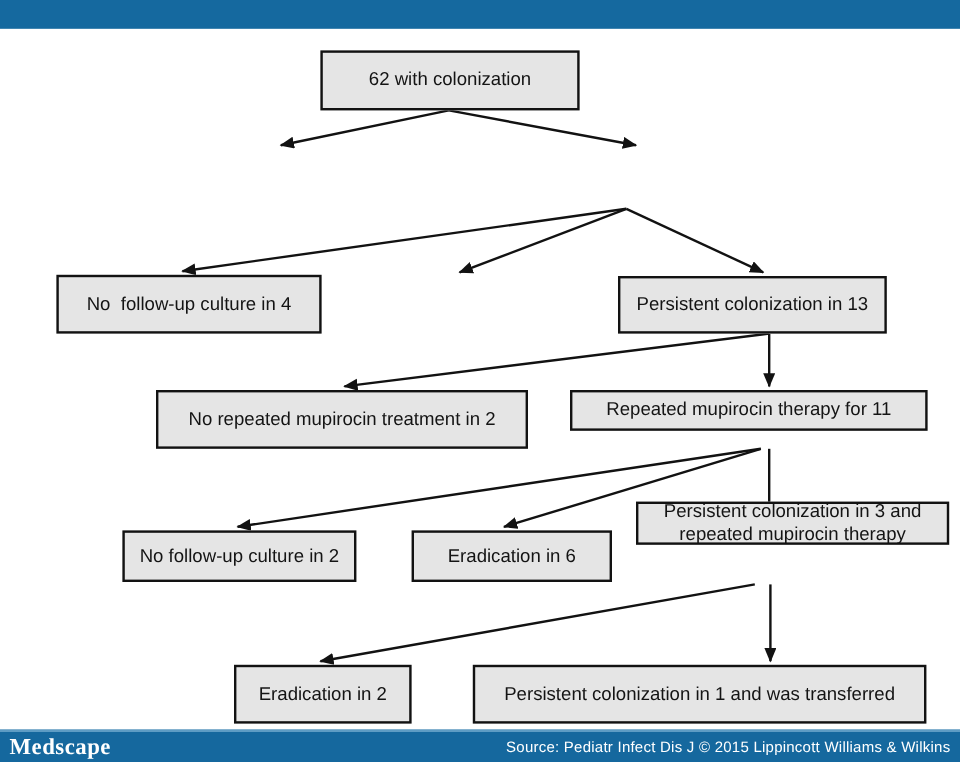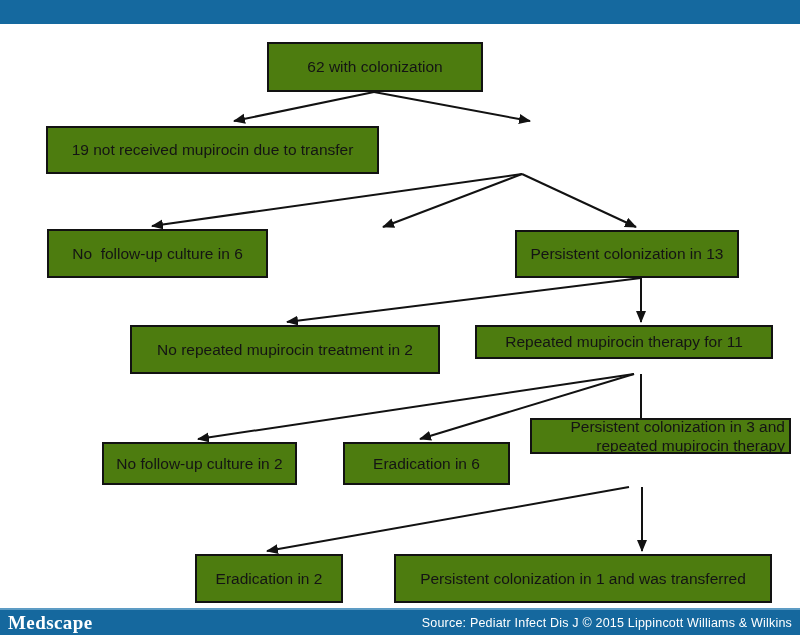--- a/index.html
+++ b/index.html
@@ -14,23 +14,23 @@
     position:absolute;left:0;top:0;width:800px;height:24px;
     background:#15699f;
   }
   .edges{
     position:absolute;left:0;top:0;width:800px;height:635px;
   }
   .node{
     position:absolute;
     box-sizing:border-box;
     border:2px solid #121212;
-    background:#4d7c0f;
+    background:#e5e5e5;
     display:flex;align-items:center;justify-content:center;
-    text-align:right;
+    text-align:center;
     font-size:15.5px;color:#141414;
     line-height:1.25;
     padding:2px 4px;
   }
   .node .lbl{white-space:pre;}
   .node.wrap2 .lbl{white-space:normal;}
   #b62    {left:267px;top:42px;width:216px;height:50px;}
   #b19    {left:46px;top:126px;width:333px;height:48px;}
   #b43    {left:433px;top:126px;width:264px;height:48px;}
   #bnofu4 {left:47px;top:229px;width:221px;height:49px;}
@@ -90,25 +90,22 @@
       <line x1="634" y1="374" x2="420" y2="439" marker-end="url(#ah)"></line>
       <line x1="641" y1="374" x2="641" y2="434" marker-end="url(#ah)"></line>
       <line x1="629" y1="487" x2="267" y2="551" marker-end="url(#ah)"></line>
       <line x1="642" y1="487" x2="642" y2="551" marker-end="url(#ah)"></line>
     </g>
   </svg>
 
   <div class="node" id="b62">
     <span class="lbl">62 with colonization</span>
   </div>
-  <div class="node" id="b19">
-    <span class="lbl">19 not received mupirocin due to transfer</span>
-  </div>
   <div class="node" id="bnofu4">
-    <span class="lbl">No  follow-up culture in 6</span>
+    <span class="lbl">No  follow-up culture in 4</span>
   </div>
   <div class="node" id="bpers13">
     <span class="lbl">Persistent colonization in 13</span>
   </div>
   <div class="node" id="bnorep2">
     <span class="lbl">No repeated mupirocin treatment in 2</span>
   </div>
   <div class="node" id="brep11">
     <span class="lbl">Repeated mupirocin therapy for 11</span>
   </div>

